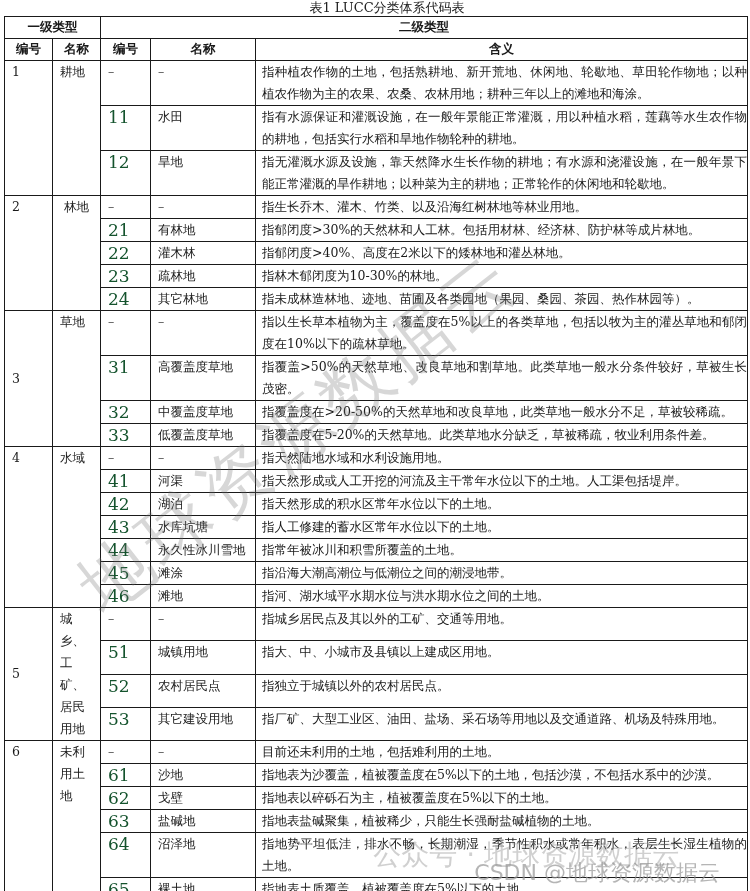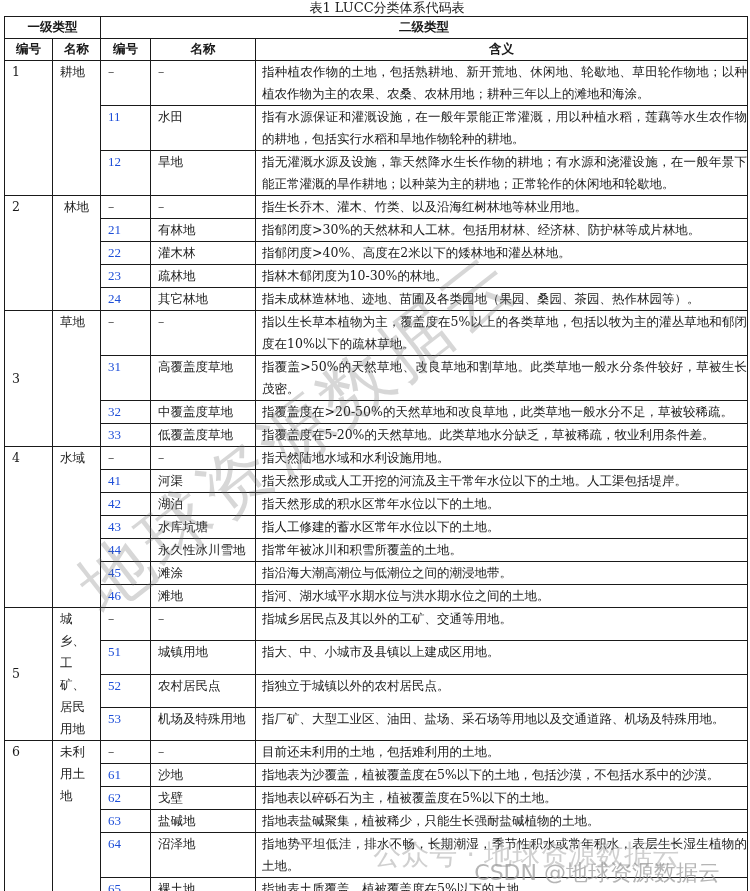--- a/index.html
+++ b/index.html
@@ -8,21 +8,21 @@
   .caption { position: absolute; top: 0; left: 0; width: 750px; text-align: center;
              font-size: 13px; line-height: 15px; color: #222; margin-left: 12px; }
   table { position: absolute; top: 16px; left: 4px; border-collapse: collapse;
           table-layout: fixed; width: 743px; }
   col.c1 { width: 48px; } col.c2 { width: 48px; } col.c3 { width: 50px; }
   col.c4 { width: 105px; } col.c5 { width: 492px; }
   td, th { border: 1px solid #1a1a1a; padding: 0 7px; vertical-align: top;
            font-size: 12.5px; line-height: 22px; text-align: left; font-weight: normal; }
   th { font-family: Liberation Serif, serif; font-weight: bold;
        text-align: center; vertical-align: middle; font-size: 12.5px; height: 21px; line-height: 21px; }
-  td.code2 { font-size: 13px; color: #1d4ed8; font-family: Liberation Serif, serif; }
+  td.code2 { font-size: 17px; color: #14532d; }
   td.dash { color: #555; }
   td.name1 { }
   td.desc { padding-left: 6px; padding-right: 0; text-align: justify; }
   td.mid { vertical-align: middle; }
   .wm { position: absolute; pointer-events: none; color: rgba(120,120,120,0.35);
         font-family: "DejaVu Sans", "Liberation Sans", sans-serif; white-space: nowrap; }
   .wm-diag { left: 60px; top: 560px; font-size: 70px; transform: rotate(-38deg);
              transform-origin: left top; letter-spacing: 6px; color: rgba(110,110,110,0.28); }
   .wm-foot1 { right: 70px; top: 836px; font-size: 28px; color: rgba(150,150,150,0.45); }
   .wm-foot2 { right: 30px; top: 858px; font-size: 22px; color: rgba(150,150,150,0.7); }
@@ -169,21 +169,21 @@
         <td class="">城镇用地</td>
         <td class="desc">指大、中、小城市及县镇以上建成区用地。</td>
       </tr>
       <tr>
         <td class="code2">52</td>
         <td class="">农村居民点</td>
         <td class="desc">指独立于城镇以外的农村居民点。</td>
       </tr>
       <tr>
         <td class="code2">53</td>
-        <td class="">机场及特殊用地</td>
+        <td class="">其它建设用地</td>
         <td class="desc">指厂矿、大型工业区、油田、盐场、采石场等用地以及交通道路、机场及特殊用地。</td>
       </tr>
       <tr>
         <td rowspan="8">6</td>
         <td rowspan="8" class="name1" style="word-break: break-all;">未利用土地</td>
         <td class="dash">–</td>
         <td class="dash">–</td>
         <td class="desc">目前还未利用的土地，包括难利用的土地。</td>
       </tr>
       <tr>

